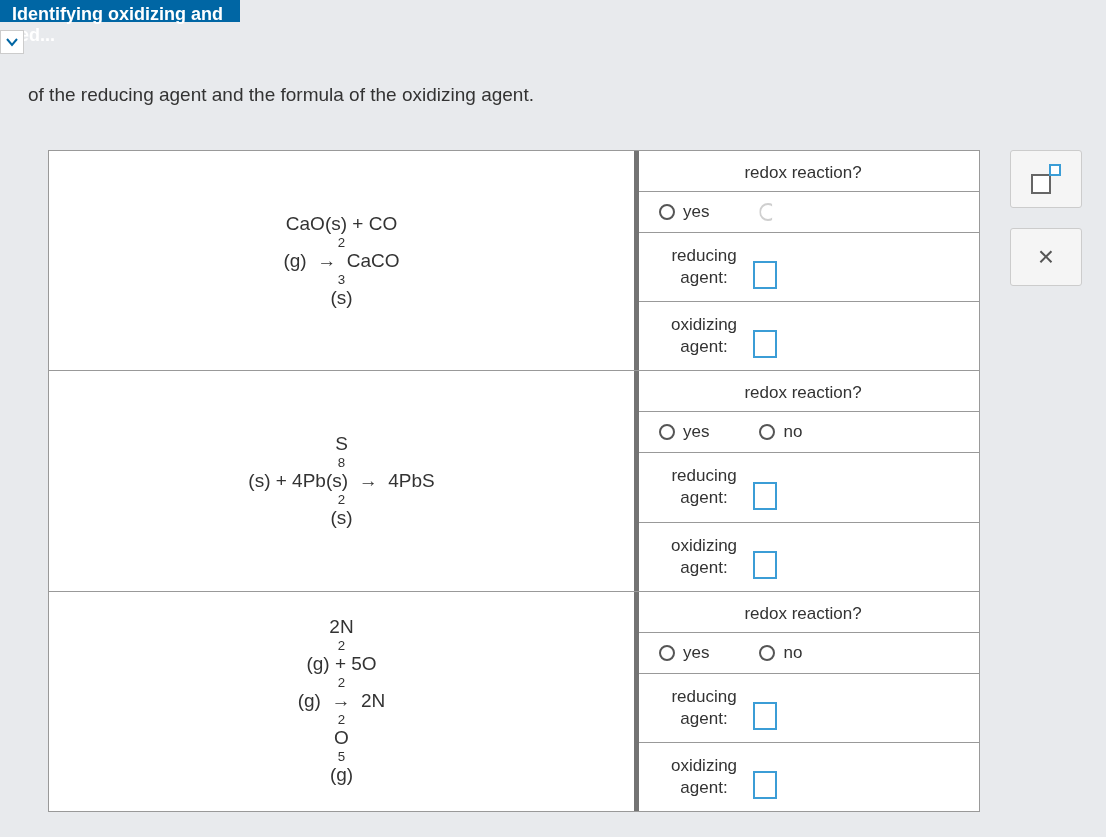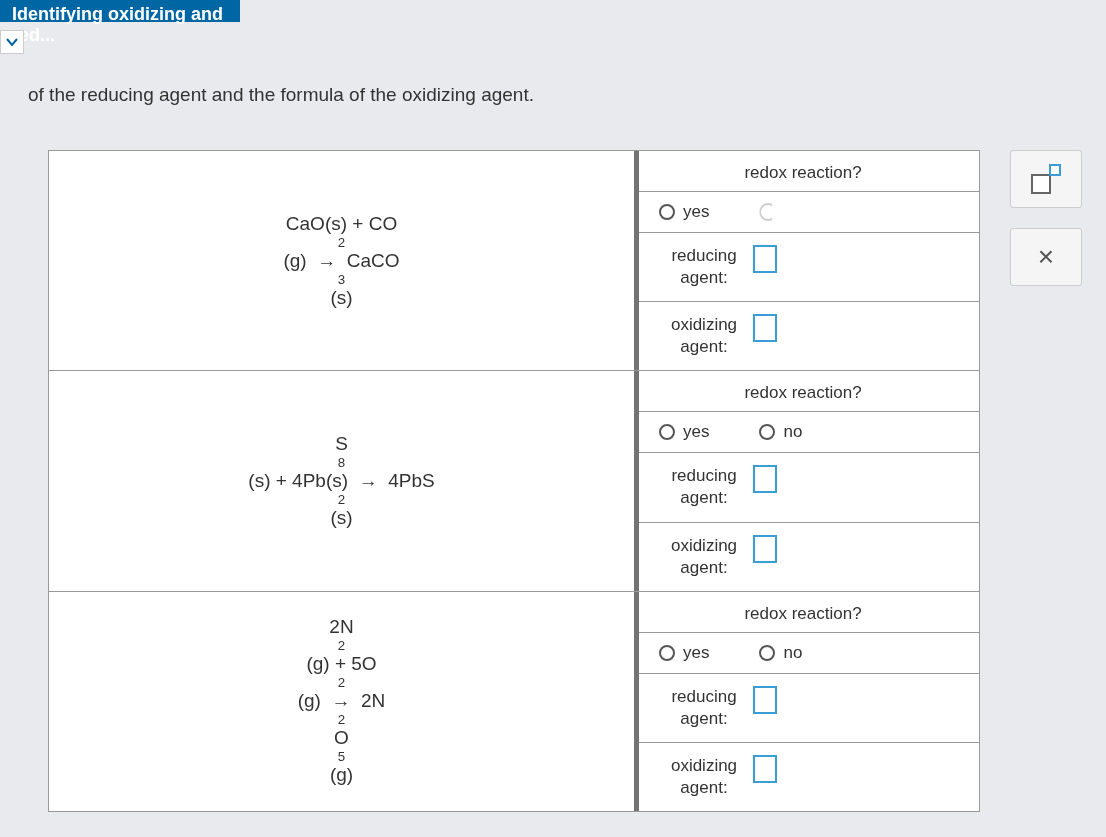--- a/index.html
+++ b/index.html
@@ -102,21 +102,21 @@
     }
     .radio-circle {
       width: 16px;
       height: 16px;
       border: 2px solid #555;
       border-radius: 50%;
       display: inline-block;
     }
     .agent-row {
       display: flex;
-      align-items: flex-start;
+      align-items: flex-end;
       padding: 12px 20px;
       border-bottom: 1px solid #999;
       gap: 4px;
     }
     .agent-row:last-child {
       border-bottom: none;
     }
     .agent-label {
       width: 90px;
       text-align: center;

